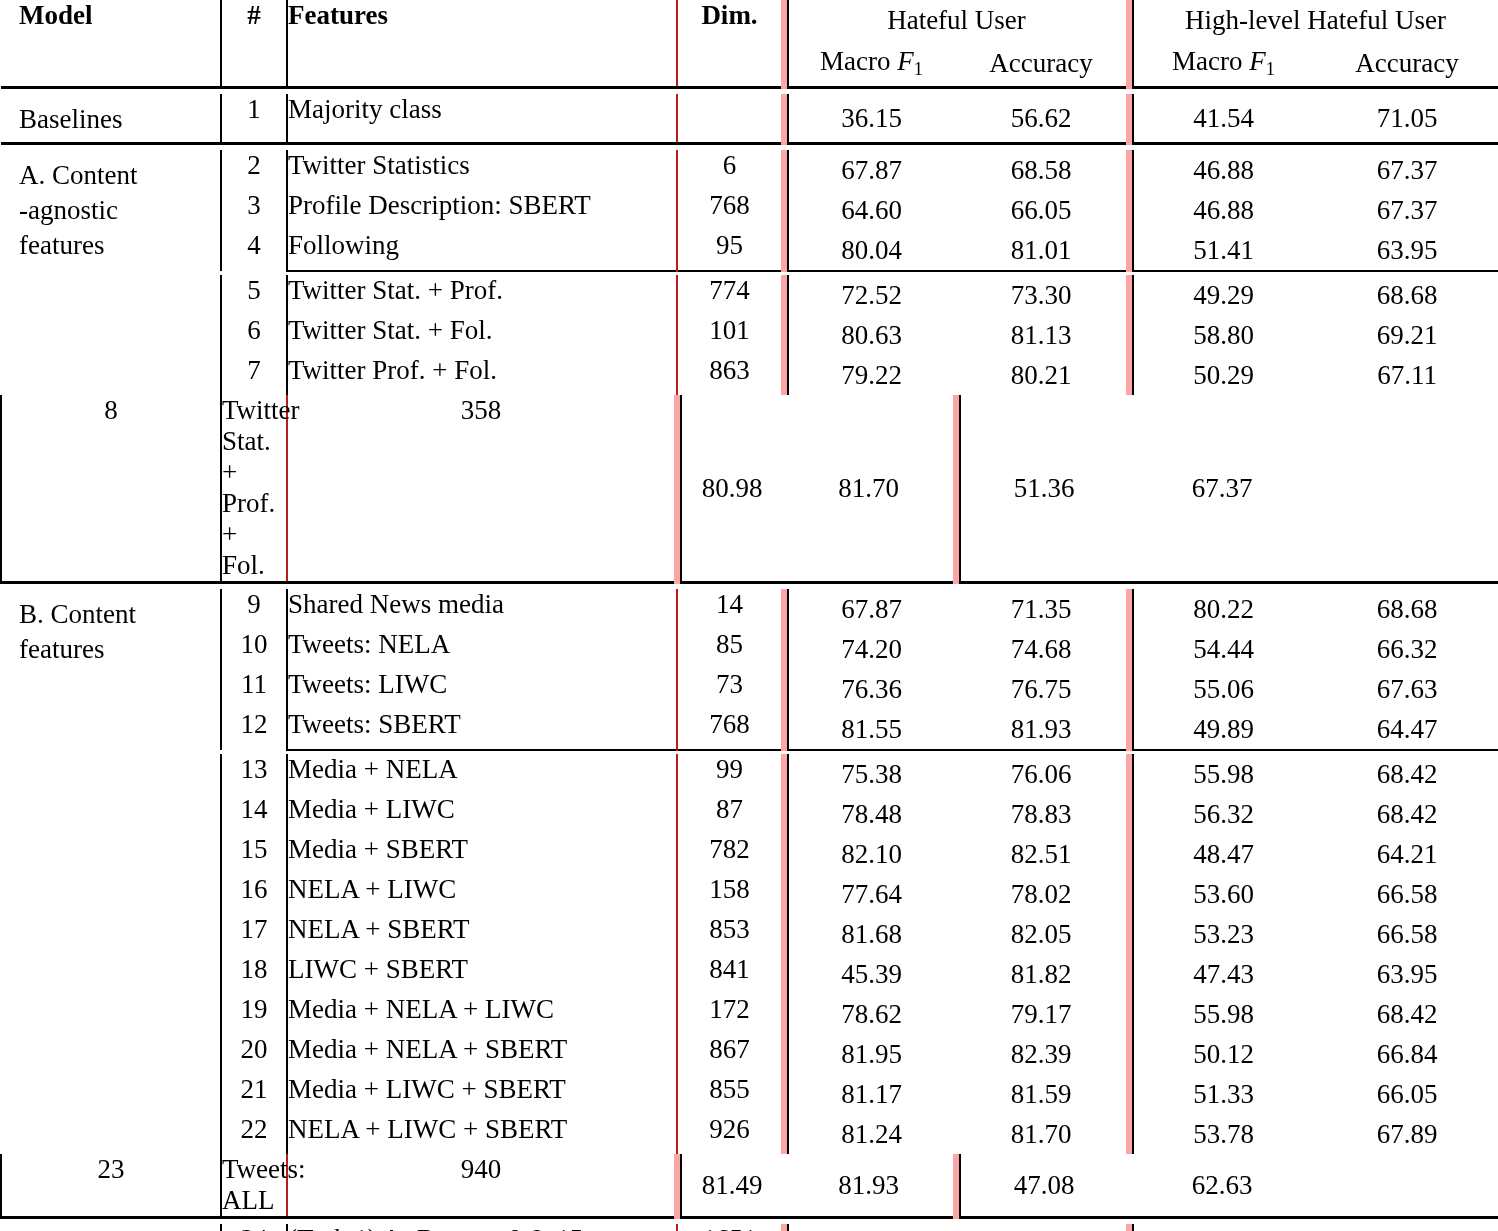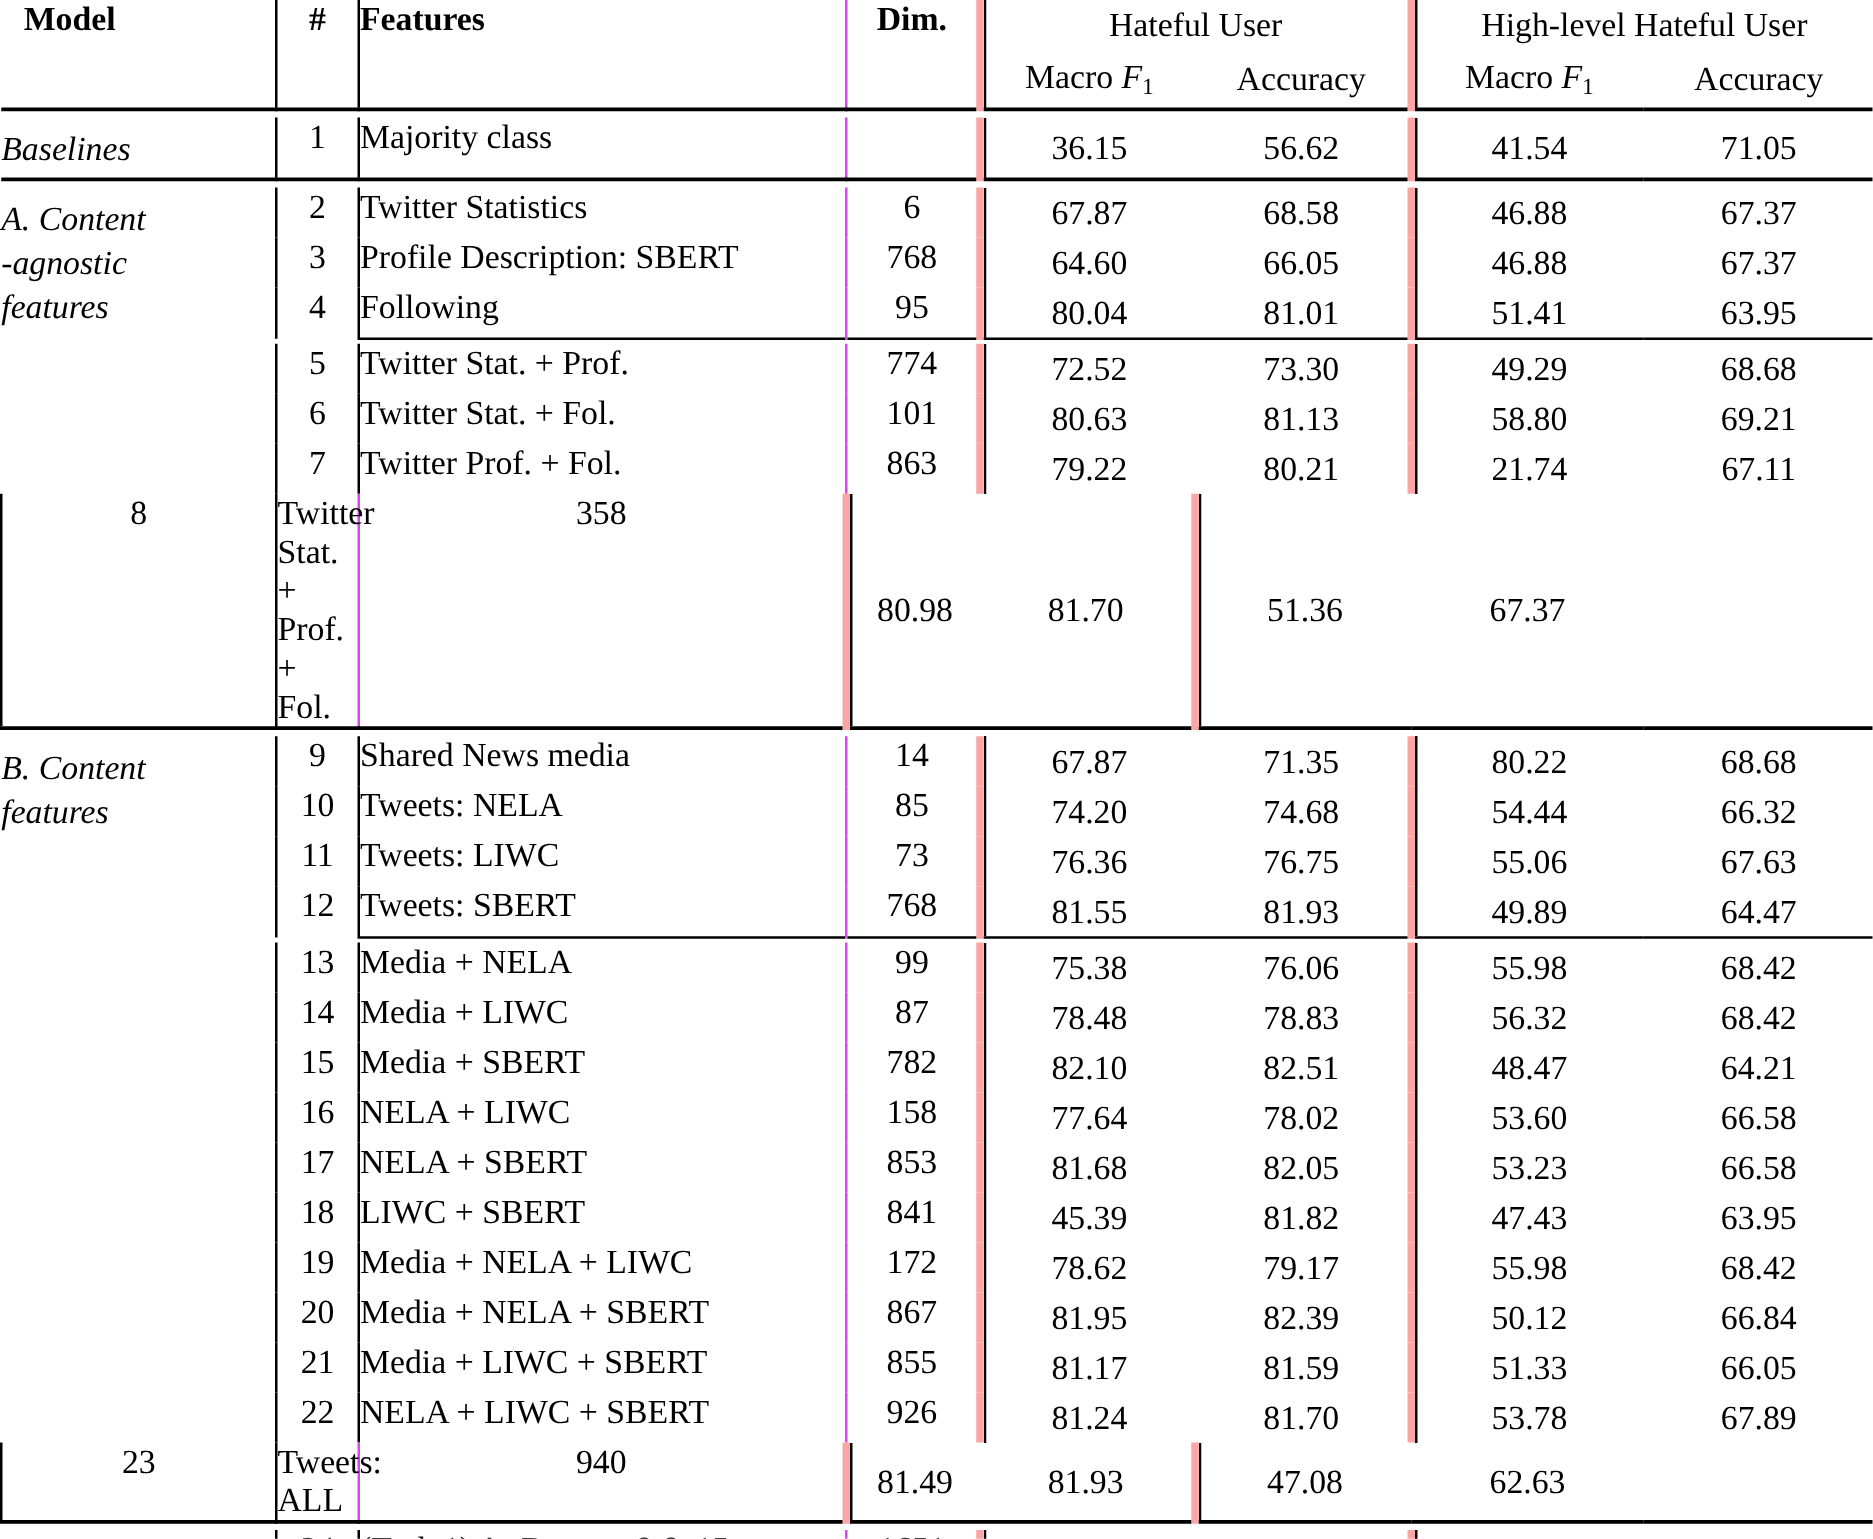--- a/index.html
+++ b/index.html
@@ -44,37 +44,37 @@
   col.c-m2      { width: 186px; }
   col.c-a2      { width: 184px; }
 
   
   .cell {
     height: 100%;
     display: block;
     box-sizing: border-box;
   }
   .model-cell {
-    font-style: italic;
+    padding-left: 18px;
     text-align: left;
     white-space: pre-line;
     line-height: 1.30;
   }
   .num-cell {
     text-align: center;
     border-left: 2px solid #000;
   }
   .feat-cell {
     text-align: left;
     padding-left: 16px;
     border-left: 2px solid #000;
   }
   .dim-cell {
     text-align: center;
-    border-left: 2px solid #d946ef;
+    border-left: 2px solid #b91c1c;
   }
   .metric-cell {
     text-align: center;
   }
   
   .dbl-left {
     border-left: 6px solid #fca5a5;
     box-shadow: inset 5px 0 0 -3px #000;
   }
 
@@ -273,21 +273,21 @@
             <span class="cell">7</span>
           </td>
           <td class="feat-cell">
             <span class="cell">Twitter Prof. + Fol.</span>
           </td>
           <td class="dim-cell">
             <span class="cell">863</span>
           </td>
           <td class="dbl-left metric-cell">79.22</td>
           <td class="metric-cell">80.21</td>
-          <td class="dbl-left metric-cell">21.74</td>
+          <td class="dbl-left metric-cell">50.29</td>
           <td class="metric-cell">67.11</td>
         </tr>
         <tr class="data-row">
           <td class="num-cell">
             <span class="cell">8</span>
           </td>
           <td class="feat-cell">
             <span class="cell">Twitter Stat. + Prof. + Fol.</span>
           </td>
           <td class="dim-cell">

